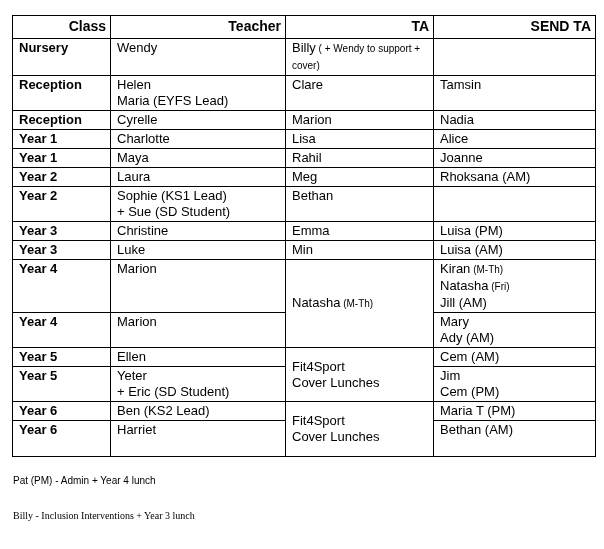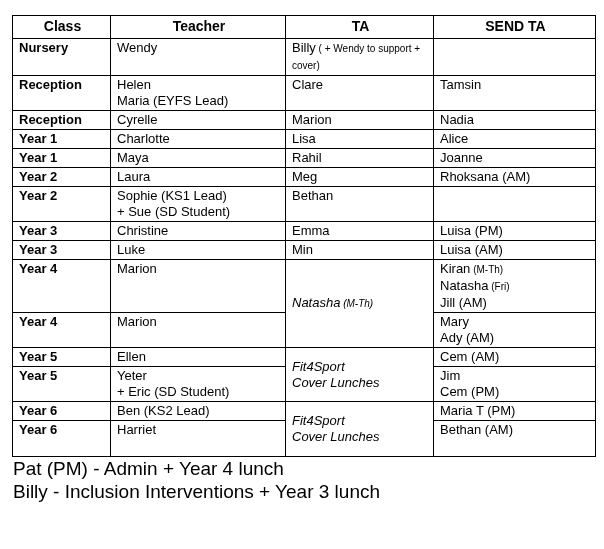--- a/index.html
+++ b/index.html
@@ -23,43 +23,43 @@
   .staff th, .staff td {
     border: 1.4px solid #000000;
     vertical-align: top;
     padding: 1px 4px 1px 6px;
     font-size: 13px;
     line-height: 16px;
     overflow: hidden;
     white-space: normal;
   }
   .staff th {
-    text-align: center;
+    text-align: right;
     font-weight: bold;
     font-size: 14px;
     padding-top: 2px;
   }
   .staff td.cls { font-weight: bold; }
-  .staff td.mid { vertical-align: middle; font-style: italic; }
+  .staff td.mid { vertical-align: middle; }
   .sm { font-size: 10px; }
   .ln { display: block; }
   tr.rh23 { height: 23px; }
   tr.rh19 { height: 19px; }
   tr.rh30 { height: 30px; margin-left: 28px; }
   tr.rh35 { height: 35px; }
   tr.rh36 { height: 36px; }
   tr.rh51 { height: 51px; }
   .notes {
     position: absolute;
     left: 13px;
-    top: 460px;
-    font-size: 19px;
+    top: 472px;
+    font-size: 10px;
     line-height: 18px;
   }
-  .note + .note { margin-top: 5px; }
+  .note + .note { margin-top: 17px; font-family: Liberation Serif, serif; }
 </style>
 </head>
 <body>
 
 <div class="page">
 
   <table class="staff">
     <colgroup>
       <col style="width:98px">
         <col style="width:175px">

